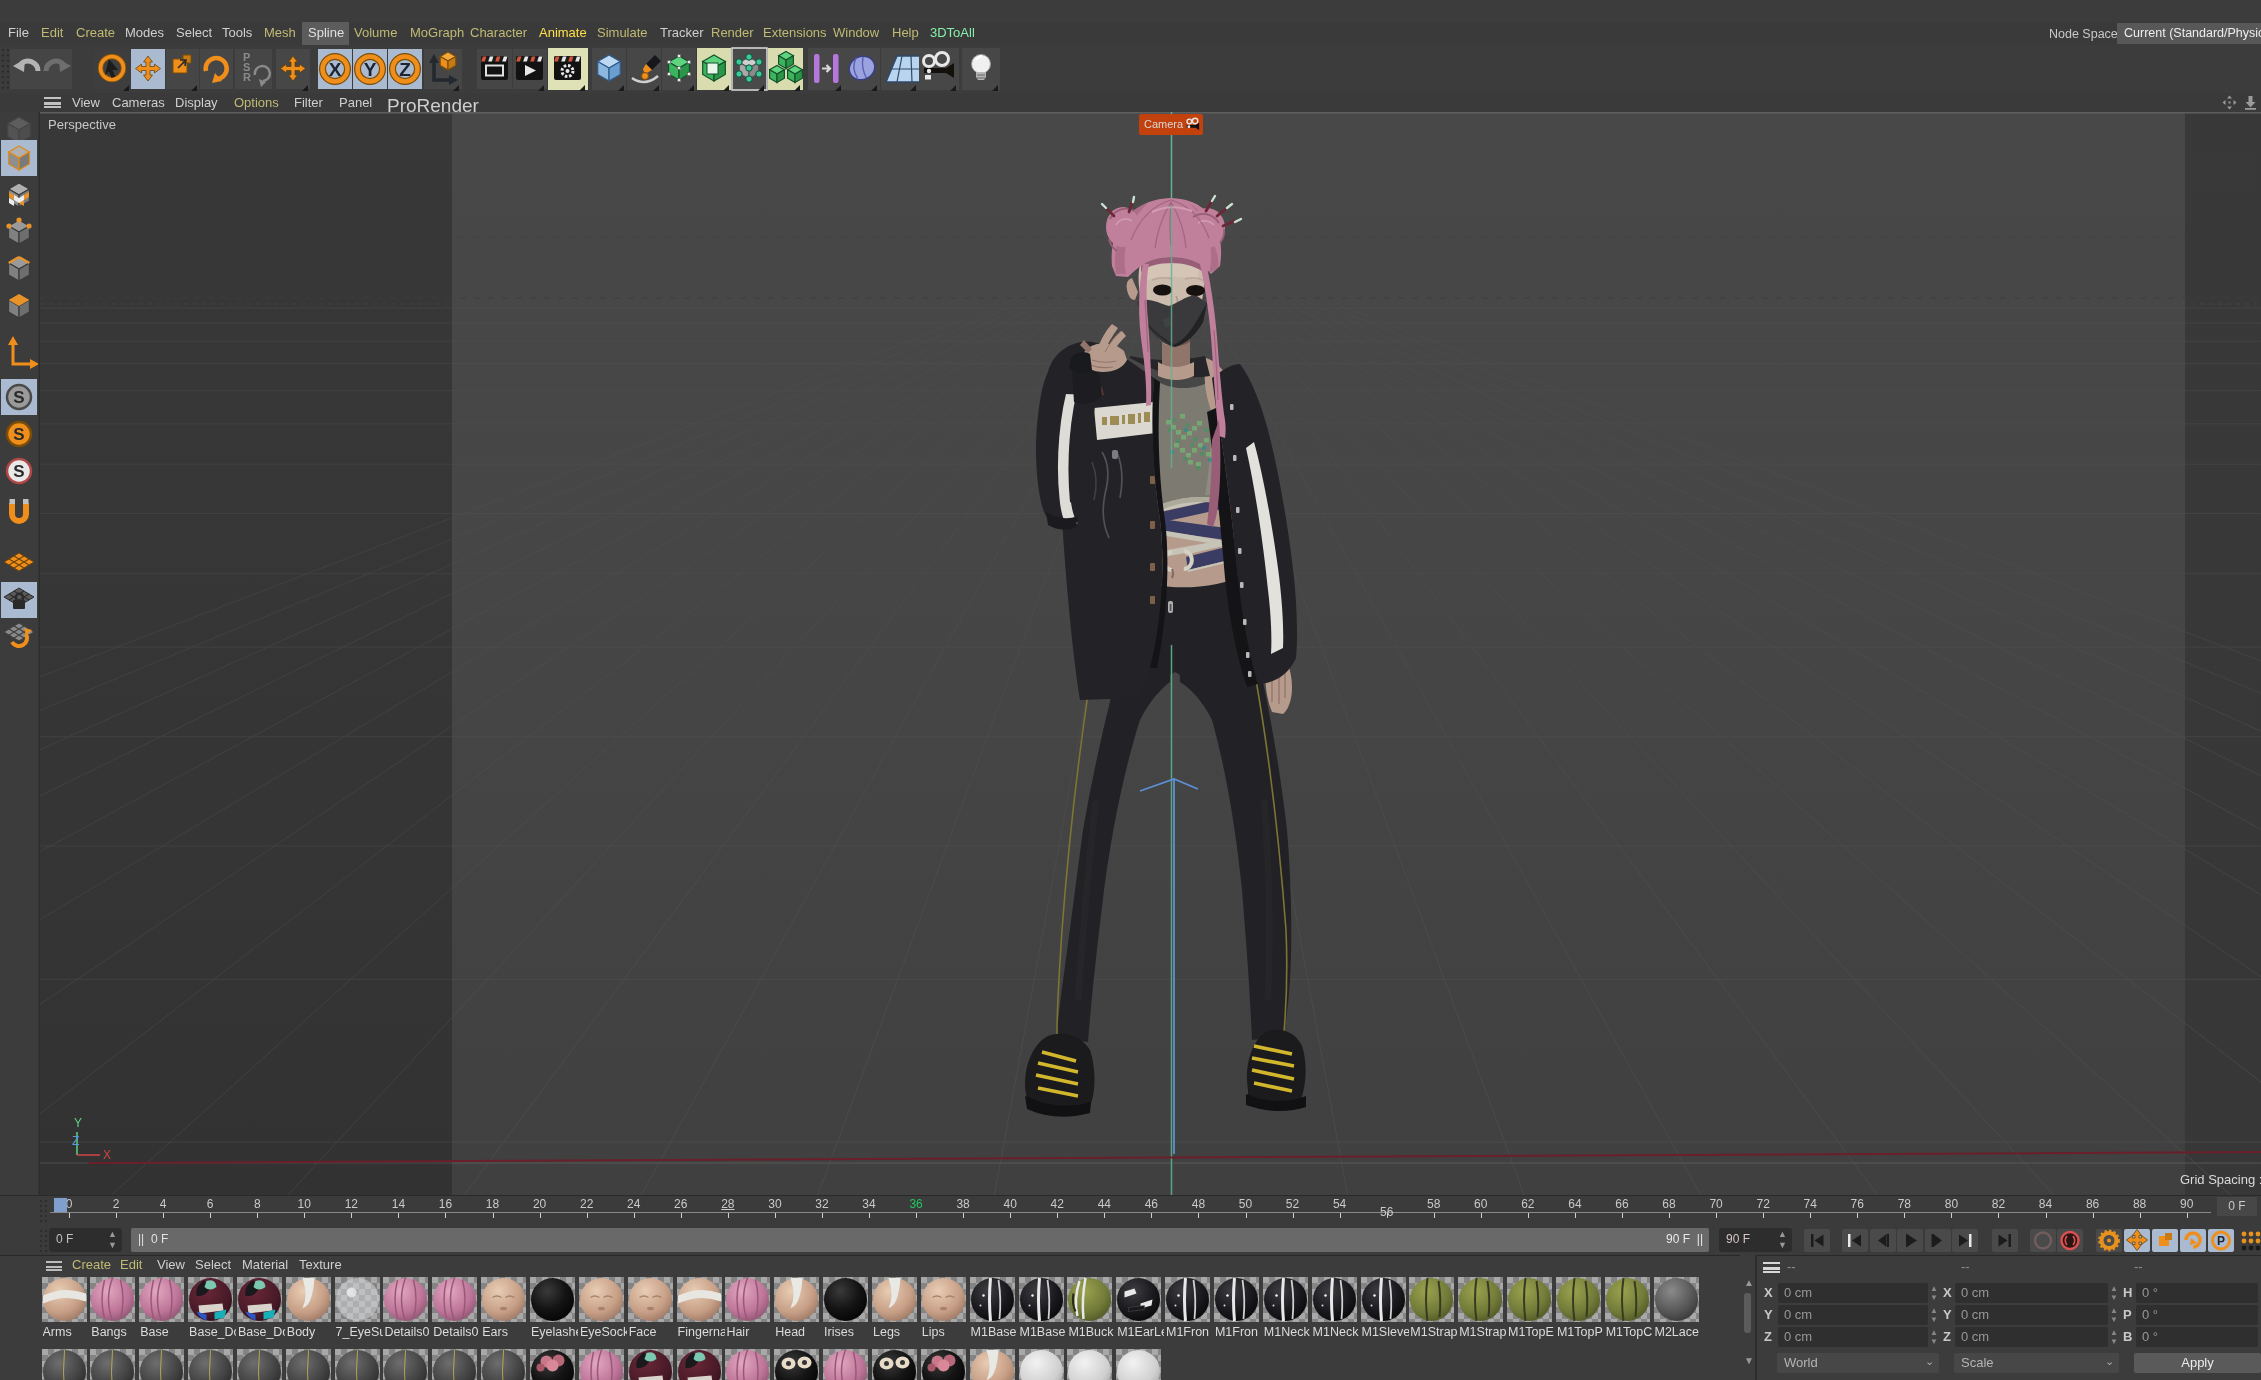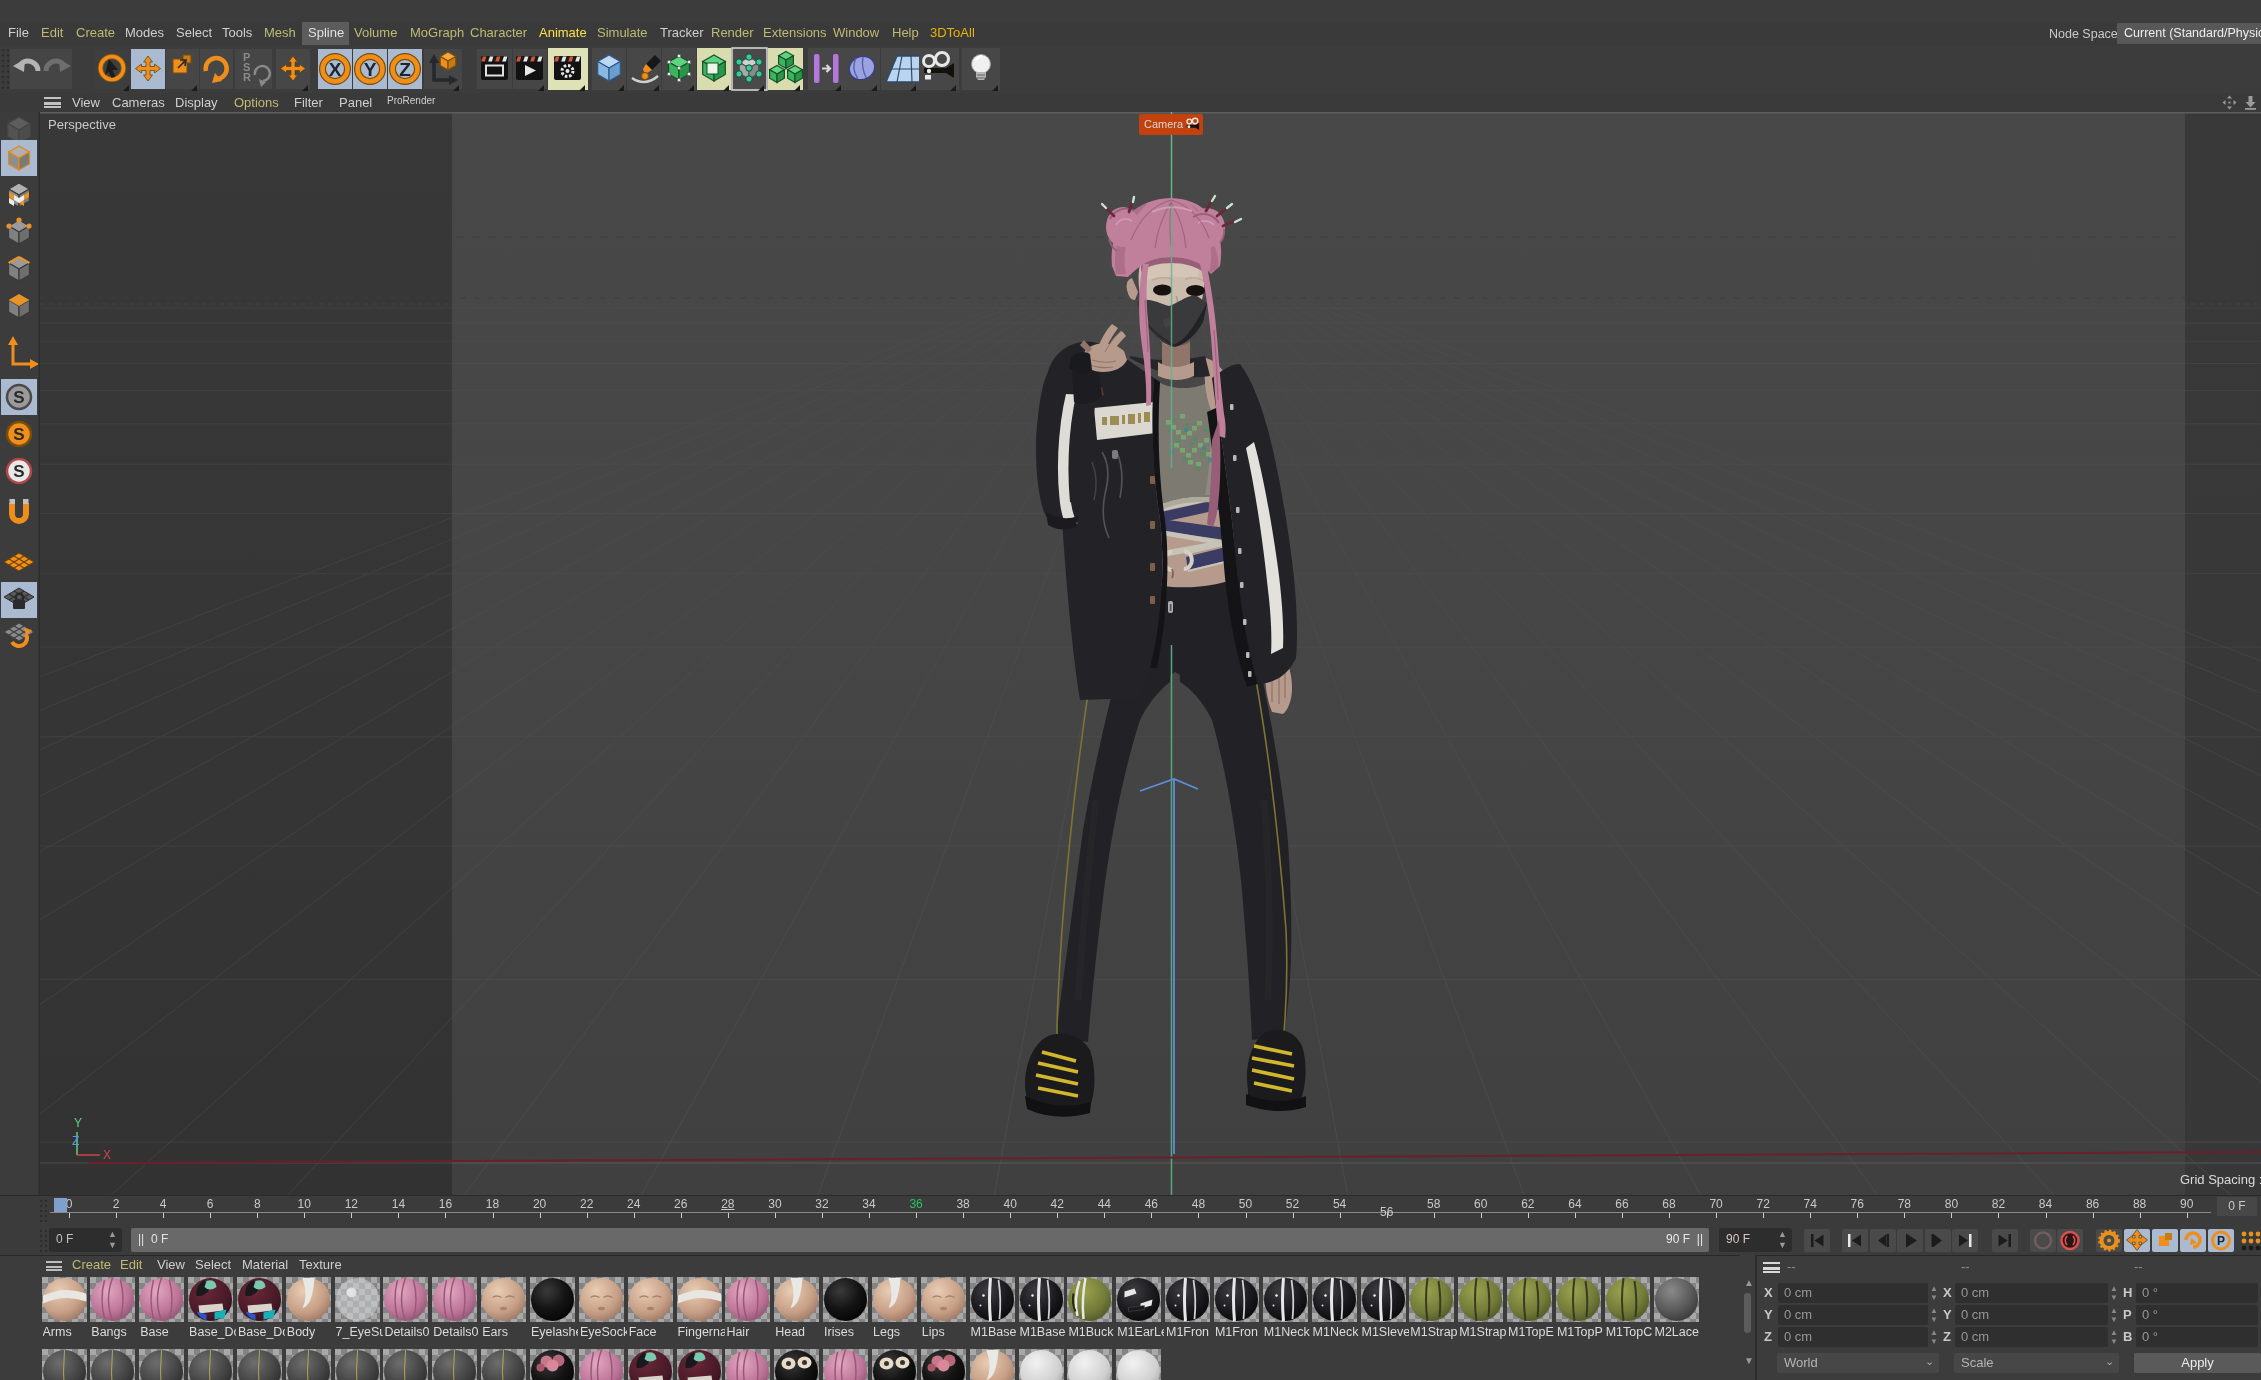--- a/index.html
+++ b/index.html
@@ -14,21 +14,21 @@
       <div style="position:absolute;left:354px;top:3px;color:#c0ba74;font-size:13px;">Volume</div>
       <div style="position:absolute;left:410px;top:3px;color:#c0ba74;font-size:13px;">MoGraph</div>
       <div style="position:absolute;left:470px;top:3px;color:#c0ba74;font-size:13px;">Character</div>
       <div style="position:absolute;left:539px;top:3px;color:#fde047;font-size:13px;">Animate</div>
       <div style="position:absolute;left:597px;top:3px;color:#c0ba74;font-size:13px;">Simulate</div>
       <div style="position:absolute;left:660px;top:3px;color:#cfcfcf;font-size:13px;">Tracker</div>
       <div style="position:absolute;left:711px;top:3px;color:#c0ba74;font-size:13px;">Render</div>
       <div style="position:absolute;left:763px;top:3px;color:#c0ba74;font-size:13px;">Extensions</div>
       <div style="position:absolute;left:833px;top:3px;color:#c0ba74;font-size:13px;">Window</div>
       <div style="position:absolute;left:892px;top:3px;color:#c0ba74;font-size:13px;">Help</div>
-      <div style="position:absolute;left:930px;top:3px;color:#eab308;font-size:13px;">3DToAll</div>
+      <div style="position:absolute;left:930px;top:3px;color:#86efac;font-size:13px;">3DToAll</div>
       <div style="position:absolute;left:2049px;top:5px;color:#c9c9c9;font-size:12.5px;">Node Space:</div>
       <div style="position:absolute;left:2117px;top:1px;width:144px;height:21px;background:#585858;color:#ededed;font-size:12.5px;padding-left:7px;line-height:21px;white-space:pre;overflow:hidden;">Current (Standard/Physica</div>
     </div>
     <svg width="2261" height="48" viewBox="0 0 2261 48" style="position:absolute;left:0;top:45px">
       <rect width="2261" height="48" fill="#3c3c3c"></rect>
       <circle cx="3" cy="5.0" r="1.1" fill="#2a2a2a"></circle>
       <circle cx="8" cy="5.0" r="1.1" fill="#2a2a2a"></circle>
       <circle cx="3" cy="10.4" r="1.1" fill="#2a2a2a"></circle>
       <circle cx="8" cy="10.4" r="1.1" fill="#2a2a2a"></circle>
       <circle cx="3" cy="15.8" r="1.1" fill="#2a2a2a"></circle>
@@ -200,21 +200,21 @@
     <div style="position:absolute;left:0;top:93px;width:2261px;height:19px;background:#3a3a3a;">
       <div style="position:absolute;left:44px;top:4px;width:17px;height:11px;border-top:2.5px solid #c2c2c2;border-bottom:2.5px solid #c2c2c2;">
         <div style="margin-top:3px;height:2.5px;background:#c2c2c2"></div>
       </div>
       <div style="position:absolute;left:72px;top:2px;color:#cfcfcf;font-size:13px;">View</div>
       <div style="position:absolute;left:112px;top:2px;color:#cfcfcf;font-size:13px;">Cameras</div>
       <div style="position:absolute;left:175px;top:2px;color:#cfcfcf;font-size:13px;">Display</div>
       <div style="position:absolute;left:234px;top:2px;color:#c0ba74;font-size:13px;">Options</div>
       <div style="position:absolute;left:294px;top:2px;color:#cfcfcf;font-size:13px;">Filter</div>
       <div style="position:absolute;left:339px;top:2px;color:#cfcfcf;font-size:13px;">Panel</div>
-      <div style="position:absolute;left:387px;top:2px;color:#cfcfcf;font-size:10px;">ProRender</div>
+      <div style="position:absolute;left:387px;top:2px;color:#cfcfcf;font-size:19px;">ProRender</div>
       <svg width="15" height="15" viewBox="0 0 15 15" style="position:absolute;left:2222px;top:2px">
         <path d="M7.5 0.5 l2.5 3 h-5 z M7.5 14.5 l2.5 -3 h-5 z M0.5 7.5 l3 -2.5 v5 z M14.5 7.5 l-3 -2.5 v5 z M6.5 6.5 h2 v2 h-2 z" fill="#9a9a9a"></path>
       </svg>
       <svg width="13" height="15" viewBox="0 0 13 15" style="position:absolute;left:2244px;top:2px">
         <path d="M4.5 1 h4 v6 h3 l-5 5.5 -5 -5.5 h3 z" fill="#9a9a9a"></path>
         <rect x="1" y="13" width="11" height="1.8" fill="#9a9a9a"></rect>
       </svg>
     </div>
     <svg width="2221" height="1083" viewBox="40 112 2221 1083" style="position:absolute;left:40px;top:112px">
       <defs>

